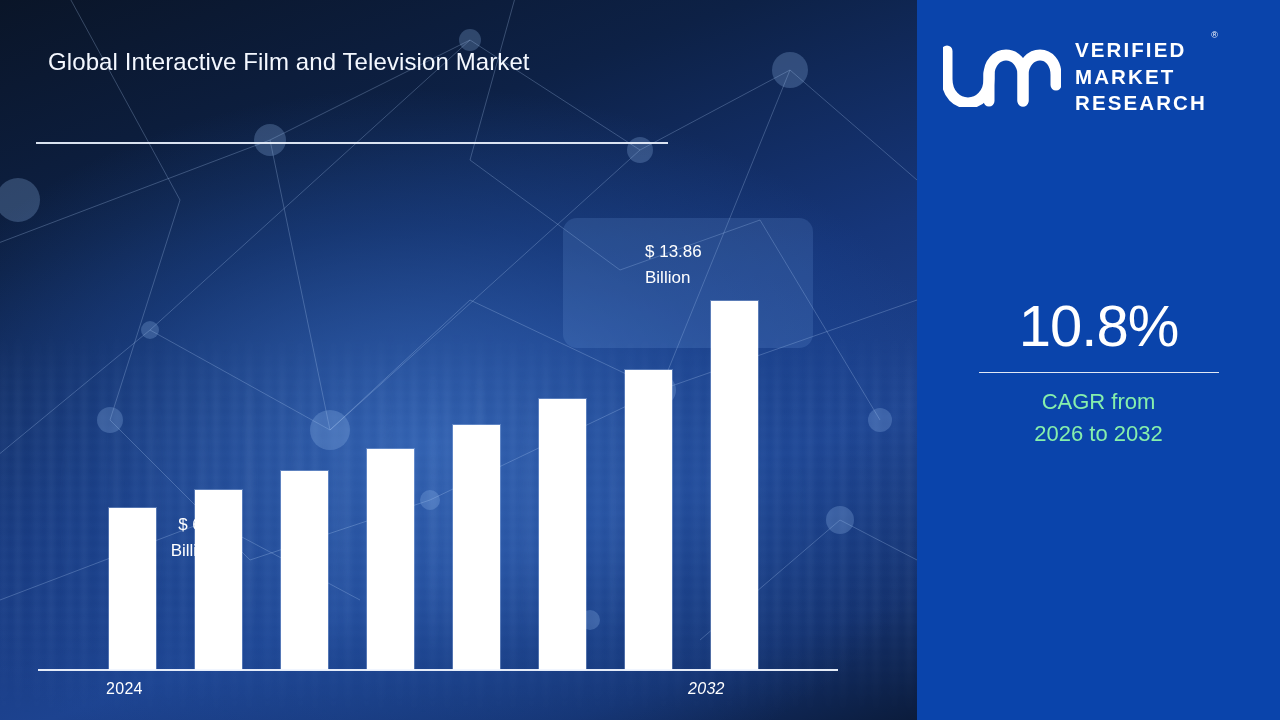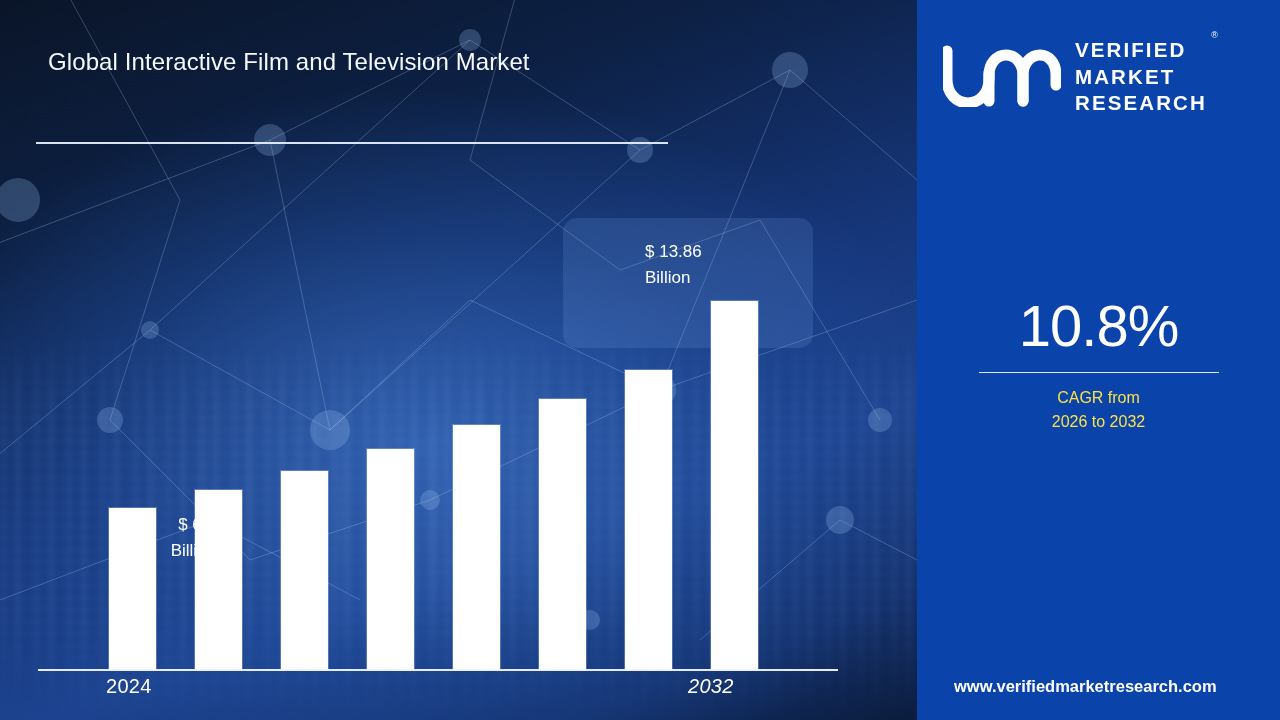--- a/index.html
+++ b/index.html
@@ -75,21 +75,21 @@
     position:absolute; left:38px; bottom:49px; width:800px; height:2px;
     background:rgba(240,246,255,.95);
   }
   .value-label {
     position:absolute; color:#ffffff; font-size:17px; line-height:1.5;
     font-weight:400; text-align:left; white-space:pre-line;
   }
   #value-first { left:96px; top:512px; width:120px; text-align:right; }
   #value-last  { left:645px; top:239px; width:140px; }
   .axis-tick {
-    position:absolute; bottom:22px; color:#ffffff; font-size:20px;
+    position:absolute; bottom:22px; color:#ffffff; font-size:16px;
     letter-spacing:.3px;
   }
   #tick-first { left:106px; width:100px; }
   #tick-last  { left:688px; width:100px;font-style:italic; }
 
   
   #brand-panel {
     position:absolute; left:917px; top:0; width:363px; height:720px;
     background:#0a44ab;
   }
@@ -110,21 +110,21 @@
 
   #cagr-block { position:absolute; left:0; top:296px; width:363px; text-align:center; }
   #cagr-value {
     color:#ffffff; font-size:58px; font-weight:normal; letter-spacing:-1px;
     line-height:1.05;
   }
   #cagr-rule {
     width:240px; height:1.6px; background:rgba(255,255,255,.88);
     margin:15px auto 13px;
   }
-  .cagr-caption { color:#fde047; font-size:16px; line-height:1.45; }
+  .cagr-caption { color:#86efac; font-size:22px; line-height:1.45; }
 
   #source-block { position:absolute; left:37px; bottom:22px; width:320px; }
   .source-line { color:#ffffff; font-size:16.5px; font-weight:bold; line-height:1.42; }
 </style>
 </head>
 <body>
 
 <div id="stage">
 
   <div id="chart-panel">
@@ -208,17 +208,16 @@
     </div>
 
     <div id="cagr-block">
       <div id="cagr-value">10.8%</div>
       <div id="cagr-rule"></div>
       <div class="cagr-caption">CAGR from</div>
       <div class="cagr-caption">2026 to 2032</div>
     </div>
 
     <div id="source-block">
-      <div class="source-line">www.verifiedmarketresearch.com</div>
     </div>
   </div>
 
 </div>
 
 </body></html>

